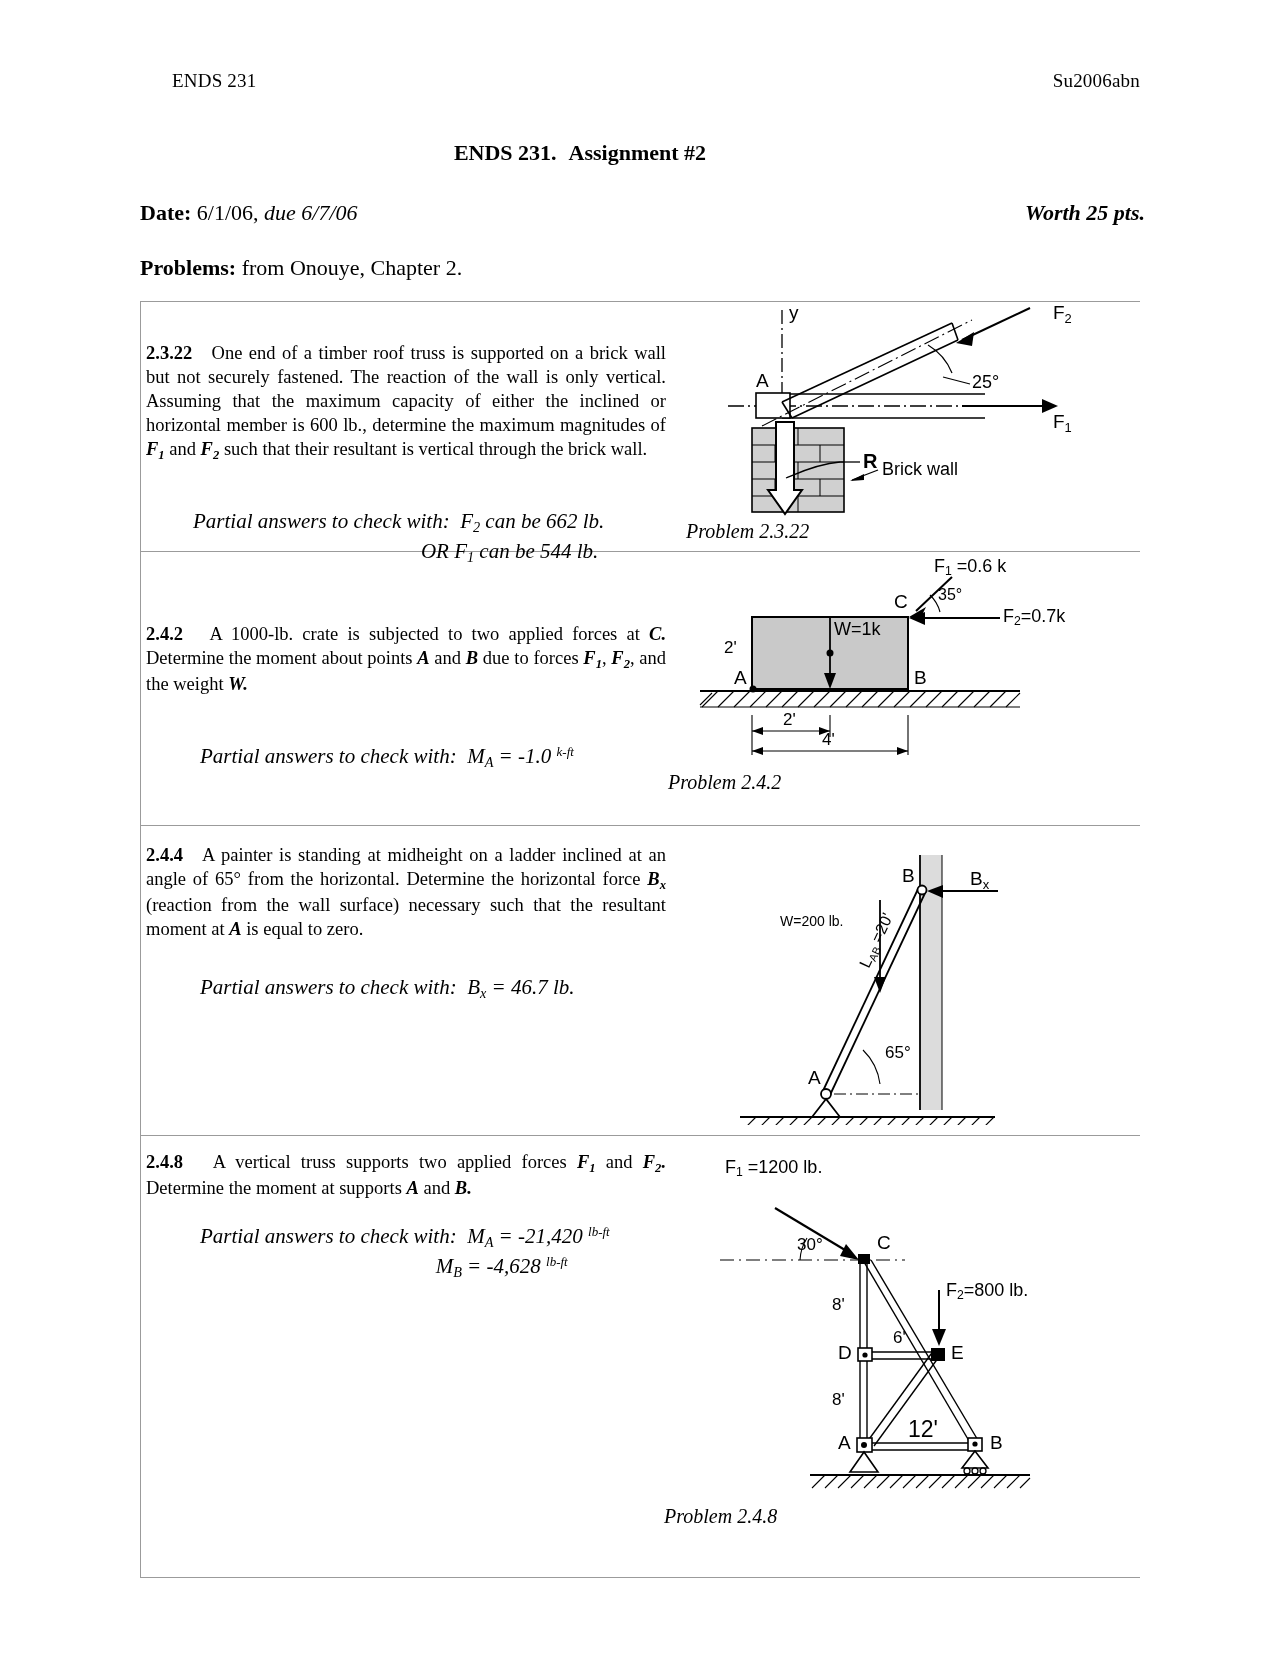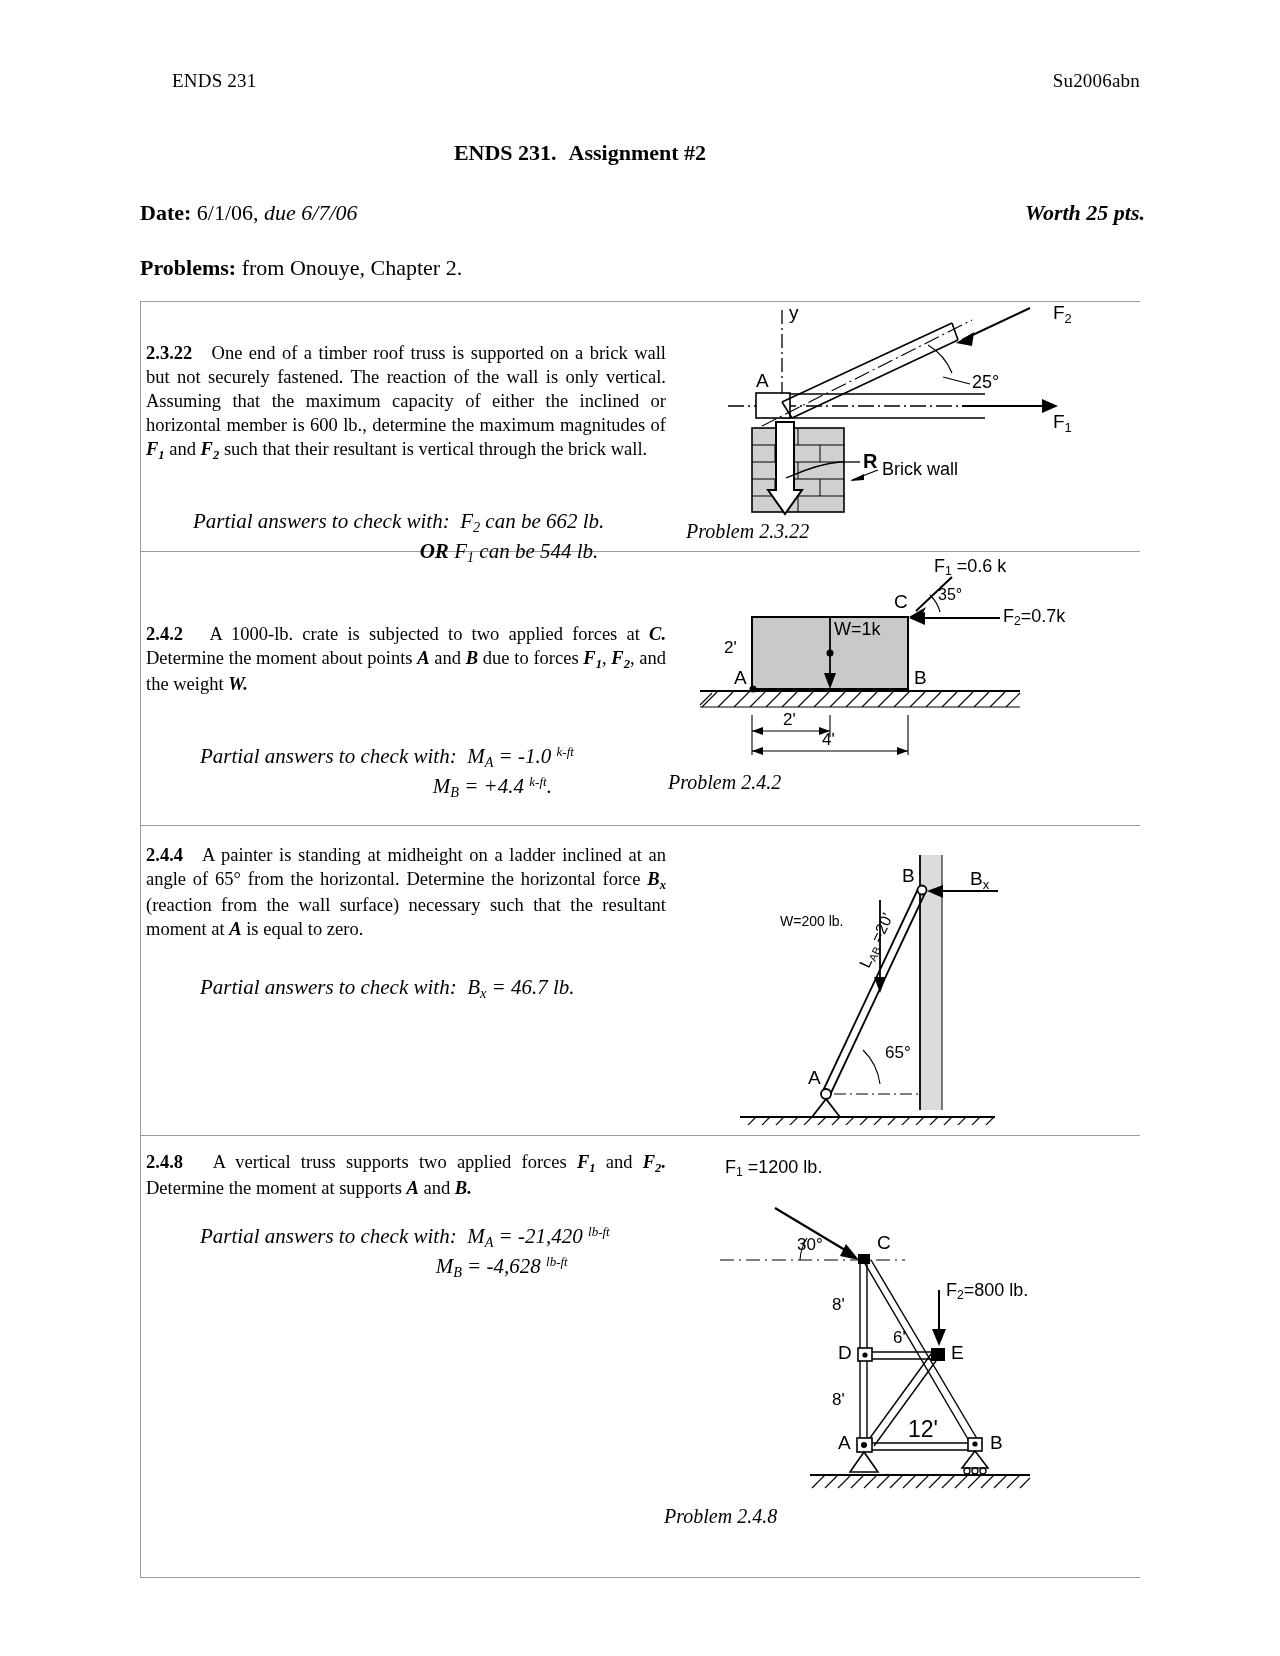--- a/index.html
+++ b/index.html
@@ -42,21 +42,21 @@
     text-align:justify;
   }
   .ptext .num { font-weight:bold; }
   .bi { font-weight:bold; font-style:italic; }
   sub { font-size:.68em; vertical-align:-.28em; }
   sup { font-size:.62em; vertical-align:.55em; }
 
   .ans {
     position:absolute; font-style:italic; font-size:21px; line-height:1.42;
   }
-  .ans .b { font-weight:bold; }
+  .ans .b { font-weight:normal; }
 
   .cap { position:absolute; font-style:italic; font-size:20px; }
 
   
   .fig { position:absolute; }
   .fig svg { display:block; }
 </style>
 </head>
 <body>
 
@@ -188,23 +188,20 @@
     <span class="bi">F<sub>1</sub></span>,
     <span class="bi">F<sub>2</sub></span>,
     <span>and the weight</span>
     <span class="bi">W.</span>
   </div>
 
   <div class="ans" style="left:200px; top:742px;">
     <div>
       <span>Partial answers to check with:</span>&nbsp;
       <span>M</span><sub>A</sub><span> = -1.0 </span><sup>k-ft</sup>
-    </div>
-    <div style="text-align:right; padding-right:22px">
-      <span>M</span><sub>B</sub><span> = +4.4 </span><sup>k-ft</sup><span>.</span>
     </div>
   </div>
 
   <div class="cap" style="left:668px; top:771px;">Problem 2.4.2</div>
 
   <div class="fig" style="left:690px; top:555px;">
     <svg width="400" height="215" viewBox="0 0 400 215">
 
       <rect x="62" y="62" width="156" height="72" fill="#c9c9c9" stroke="#000" stroke-width="2"></rect>
 

